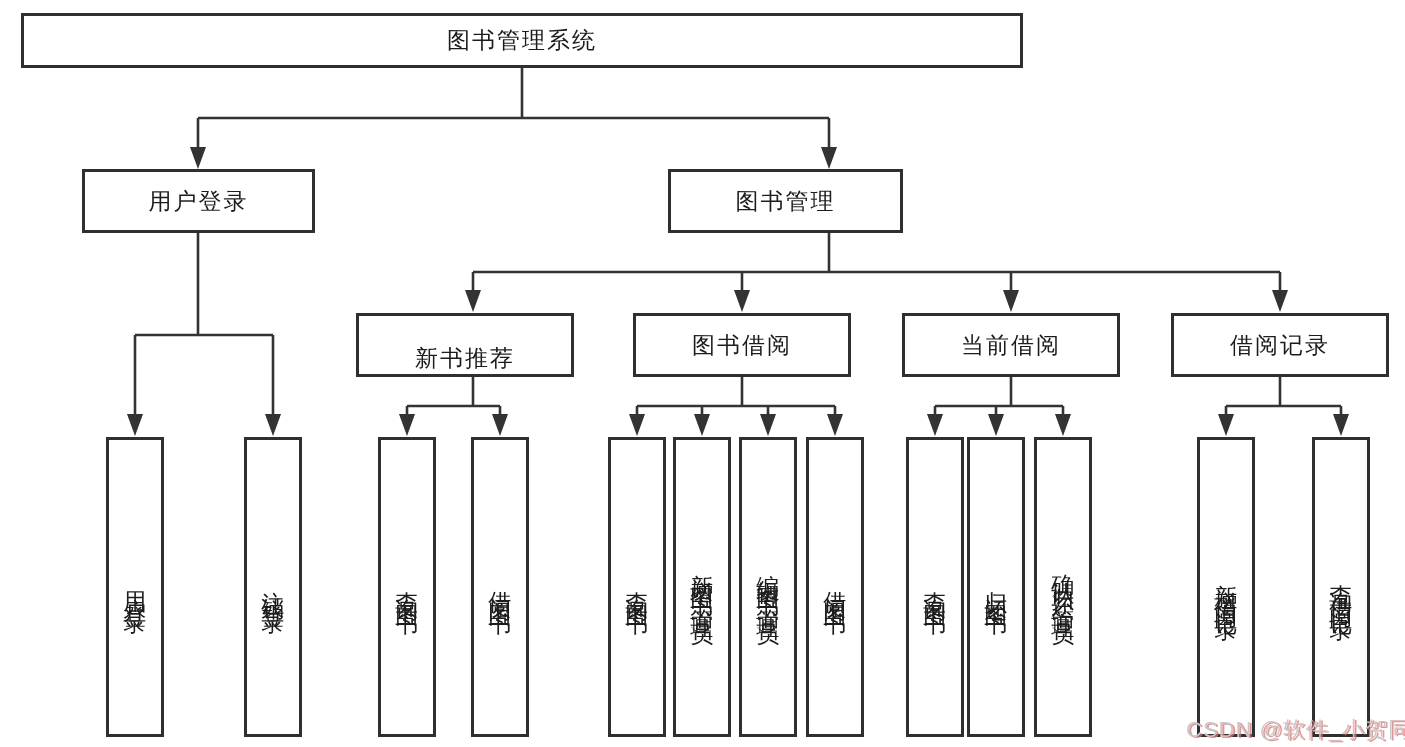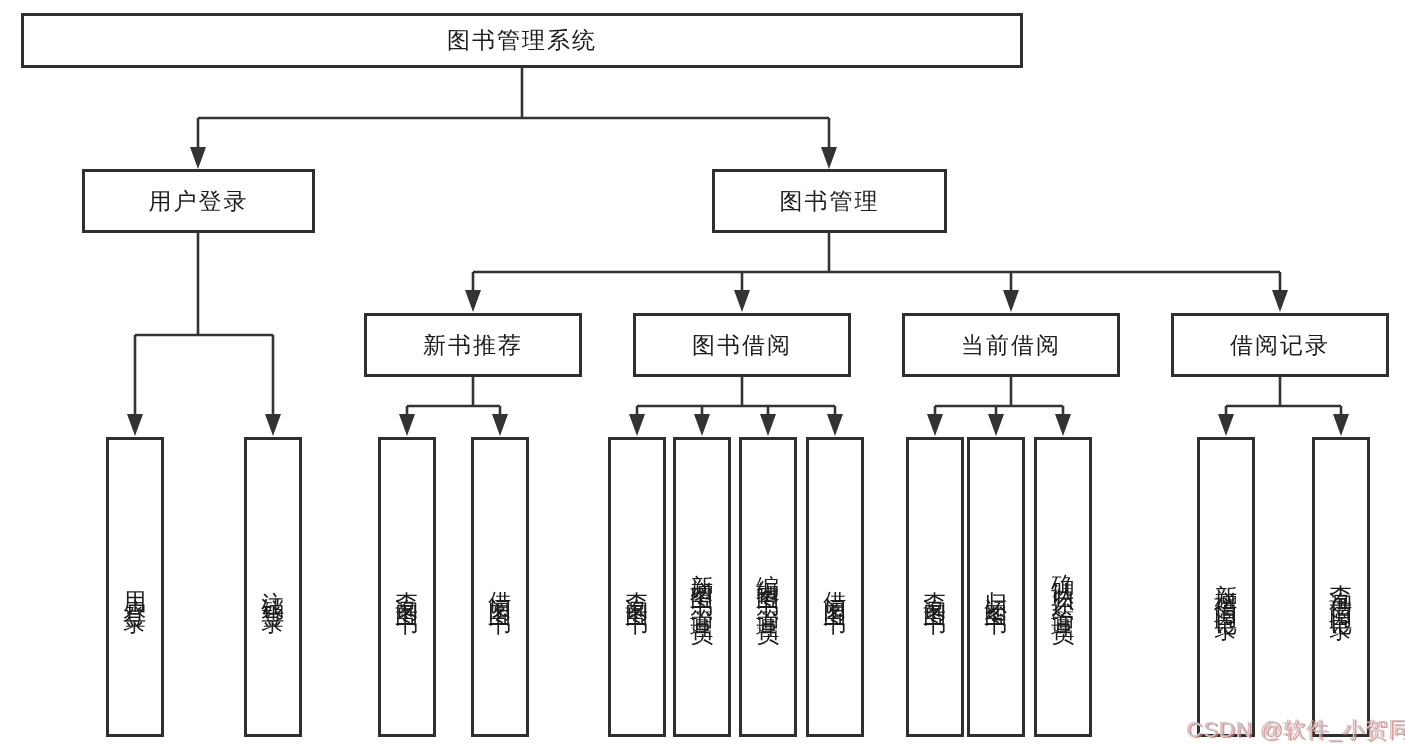--- a/index.html
+++ b/index.html
@@ -75,25 +75,25 @@
     </g>
   </svg>
 
   <div class="box" style="left:21px;top:13px;width:1002px;height:55px;">
     <span class="h-label">图书管理系统</span>
   </div>
 
   <div class="box lvl2" style="left:82px;width:233px;">
     <span class="h-label">用户登录</span>
   </div>
-  <div class="box lvl2" style="left:712px;width:235px;">
+  <div class="box lvl2" style="left:668px;width:235px;">
     <span class="h-label">图书管理</span>
   </div>
 
-  <div class="box mid" style="left:364px;">
+  <div class="box mid" style="left:356px;align-items:flex-end;">
     <span class="h-label">新书推荐</span>
   </div>
   <div class="box mid" style="left:902px;">
     <span class="h-label">当前借阅</span>
   </div>
   <div class="box mid" style="left:633px;">
     <span class="h-label">图书借阅</span>
   </div>
   <div class="box mid" style="left:1171px;">
     <span class="h-label">借阅记录</span>

